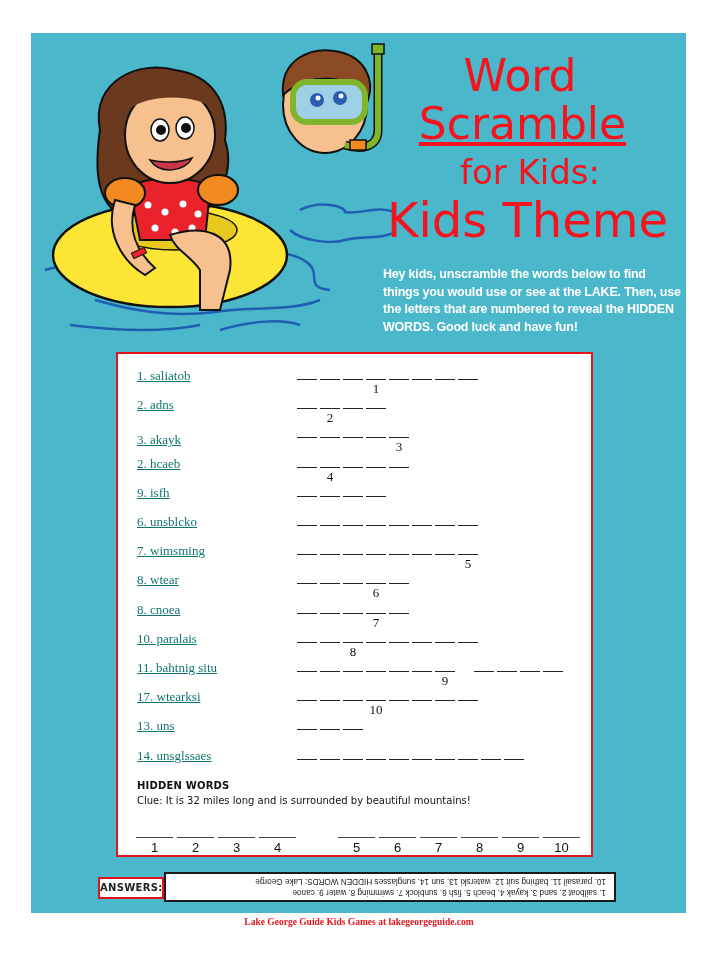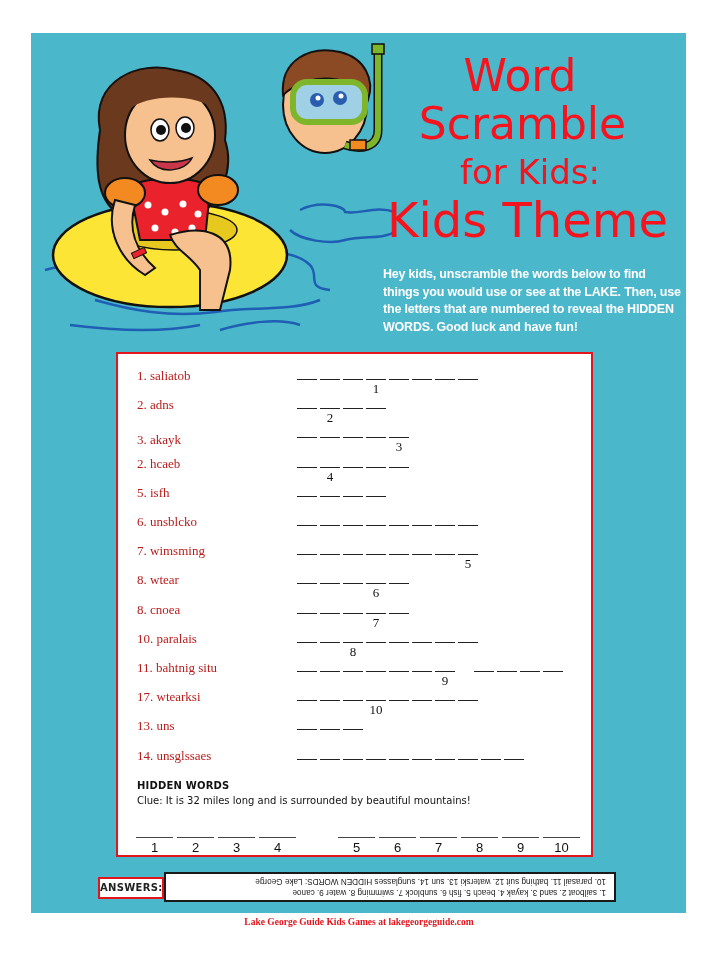--- a/index.html
+++ b/index.html
@@ -10,35 +10,36 @@
   .panel {
     position: absolute; left: 31px; top: 33px; width: 655px; height: 880px;
     background: #4bb7cb;
   }
   .illus { position: absolute; left: 0; top: 0; }
   .title-line {
     position: absolute; color: #f5141d; font-family: "DejaVu Sans", sans-serif;
     font-weight: normal; white-space: nowrap; text-align: center; letter-spacing: 0px;
   }
   .t-word { left: 440px; top: 50px; width: 160px; font-size: 44px; }
-  .t-scramble { left: 400px; top: 98px; width: 245px; font-size: 44px; }
+  .t-scramble { left: 400px; top: 98px; width: 245px; font-size: 44px; text-decoration: underline; }
   .t-forkids { left: 450px; top: 152px; width: 160px; font-size: 34px; }
   .t-lake { left: 380px; top: 192px; width: 295px; font-size: 48px; }
   .intro {
     position: absolute; left: 383px; top: 266px; width: 300px;
     color: #ffffff; font-family: "Liberation Sans", sans-serif; font-weight: bold;
     font-size: 12.5px; line-height: 17.5px; letter-spacing: -0.2px;
   }
   .puzzle-box {
     position: absolute; left: 116px; top: 352px; width: 477px; height: 505px;
     background: #ffffff; border: 2px solid #e3141c; box-sizing: border-box;
   }
   .q-label {
-    position: absolute; left: 137px; font-family: "Liberation Serif", serif; font-size: 13px; color: #b91c1c;
+    position: absolute; left: 137px; font-family: "Liberation Serif", serif; font-size: 13px; color: #0f766e;
     white-space: nowrap;
+    text-decoration: underline;
   }
   .blank {
     position: absolute; height: 1px; background: #222; width: 20px;
   }
   .blank-num {
     position: absolute; font-family: "Liberation Serif", serif; font-size: 13px; color: #111; width: 20px; text-align: center;
   }
   .hidden-title {
     position: absolute; left: 137px; top: 780px; font-family: "DejaVu Sans", sans-serif;
     font-weight: bold; font-size: 10px; color: #111; letter-spacing: 0.2px;
@@ -170,21 +171,21 @@
     <div class="blank" style="left: 366px; top: 437.4px;"></div>
     <div class="blank" style="left: 389px; top: 437.4px;"></div>
     <div class="blank-num" style="left: 389px; top: 439.4px;">3</div>
     <div class="q-label" style="top: 455.6px;">2.  hcaeb</div>
     <div class="blank" style="left: 297px; top: 466.6px;"></div>
     <div class="blank" style="left: 320px; top: 466.6px;"></div>
     <div class="blank" style="left: 343px; top: 466.6px;"></div>
     <div class="blank" style="left: 366px; top: 466.6px;"></div>
     <div class="blank" style="left: 389px; top: 466.6px;"></div>
     <div class="blank-num" style="left: 320px; top: 468.6px;">4</div>
-    <div class="q-label" style="top: 484.8px;">5.  isfh</div>
+    <div class="q-label" style="top: 484.8px;">9.  isfh</div>
     <div class="blank" style="left: 297px; top: 495.8px;"></div>
     <div class="blank" style="left: 320px; top: 495.8px;"></div>
     <div class="blank" style="left: 343px; top: 495.8px;"></div>
     <div class="blank" style="left: 366px; top: 495.8px;"></div>
     <div class="q-label" style="top: 514px;">6.  unsblcko</div>
     <div class="blank" style="left: 297px; top: 525px;"></div>
     <div class="blank" style="left: 320px; top: 525px;"></div>
     <div class="blank" style="left: 343px; top: 525px;"></div>
     <div class="blank" style="left: 366px; top: 525px;"></div>
     <div class="blank" style="left: 389px; top: 525px;"></div>

